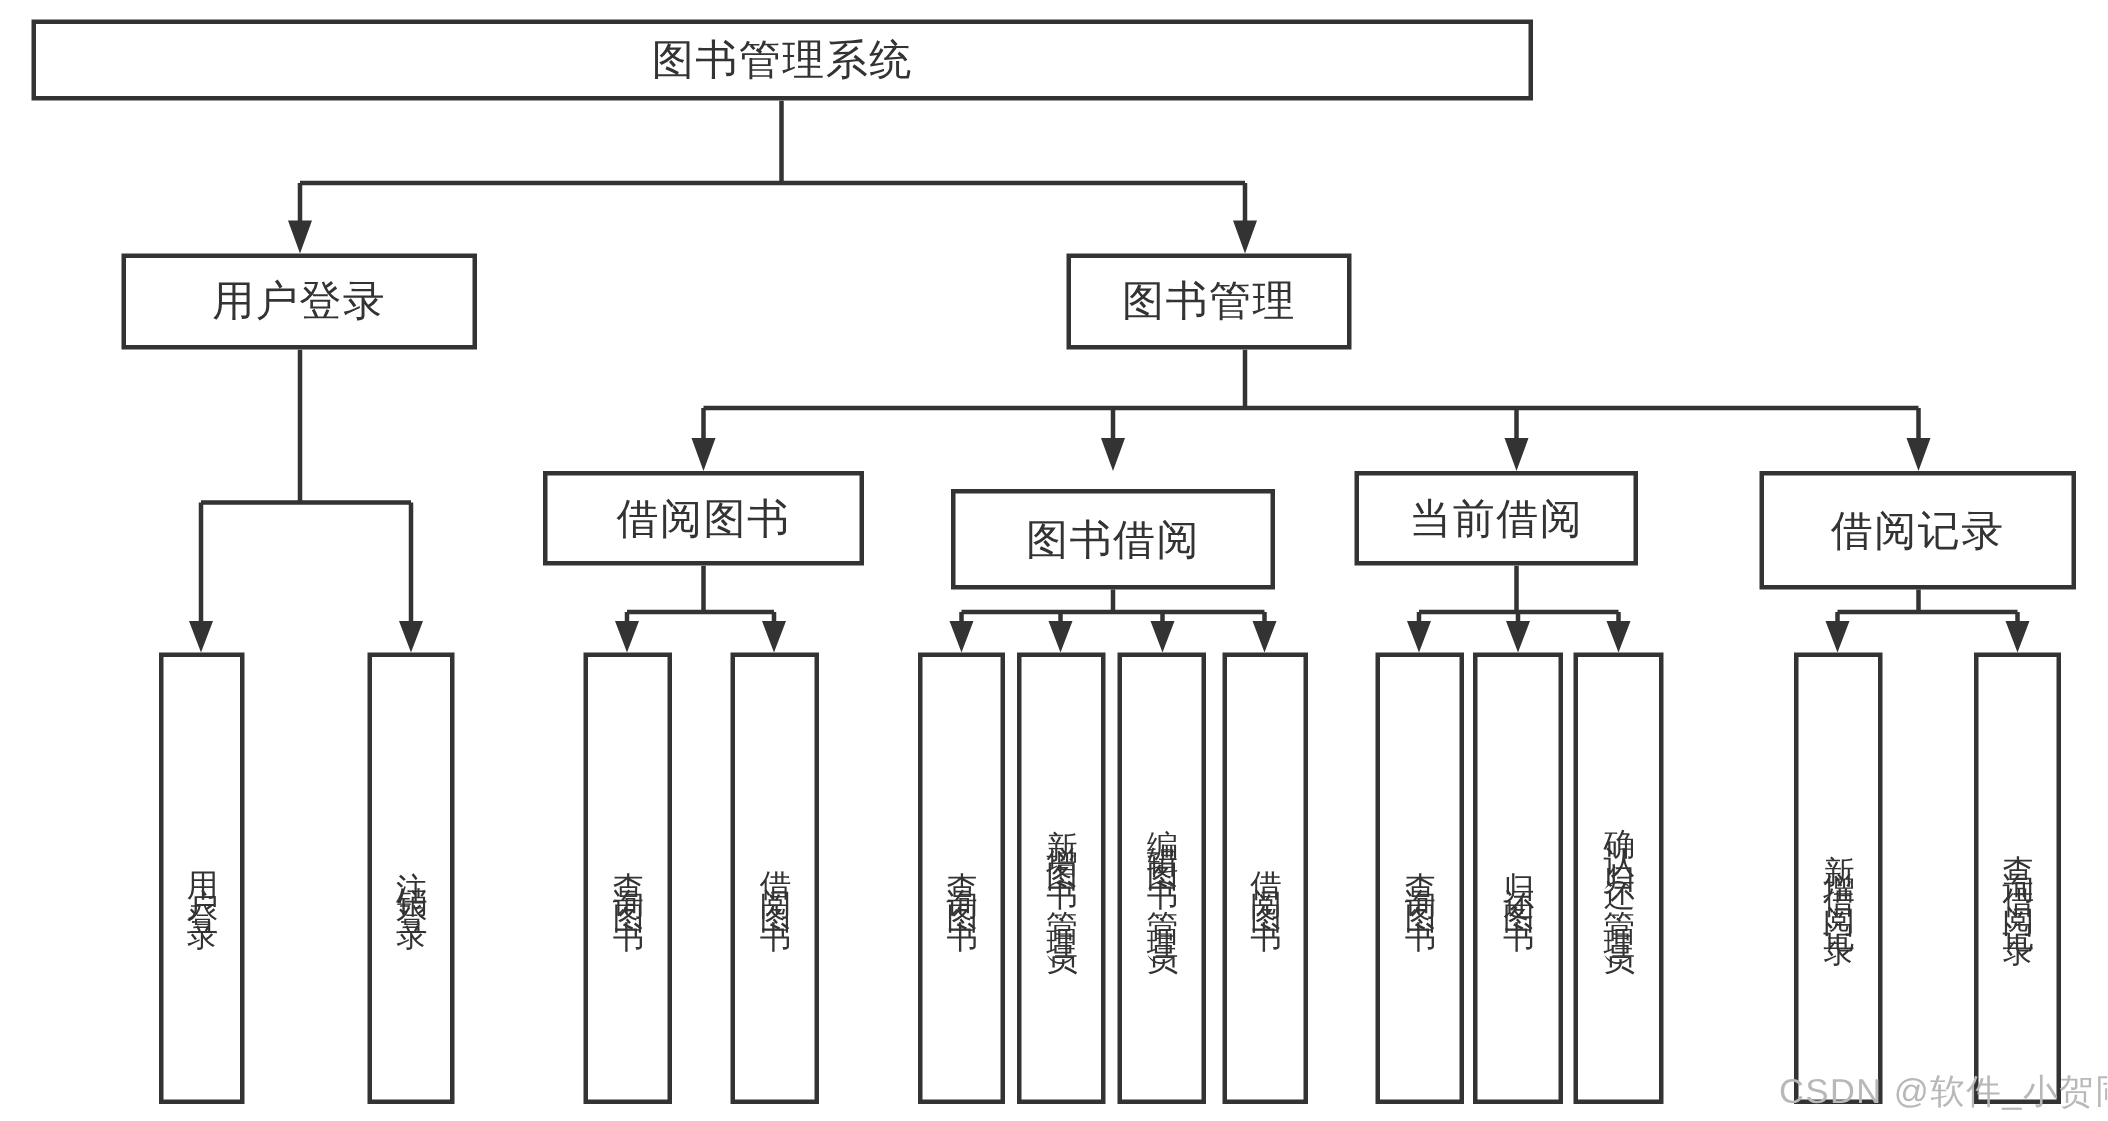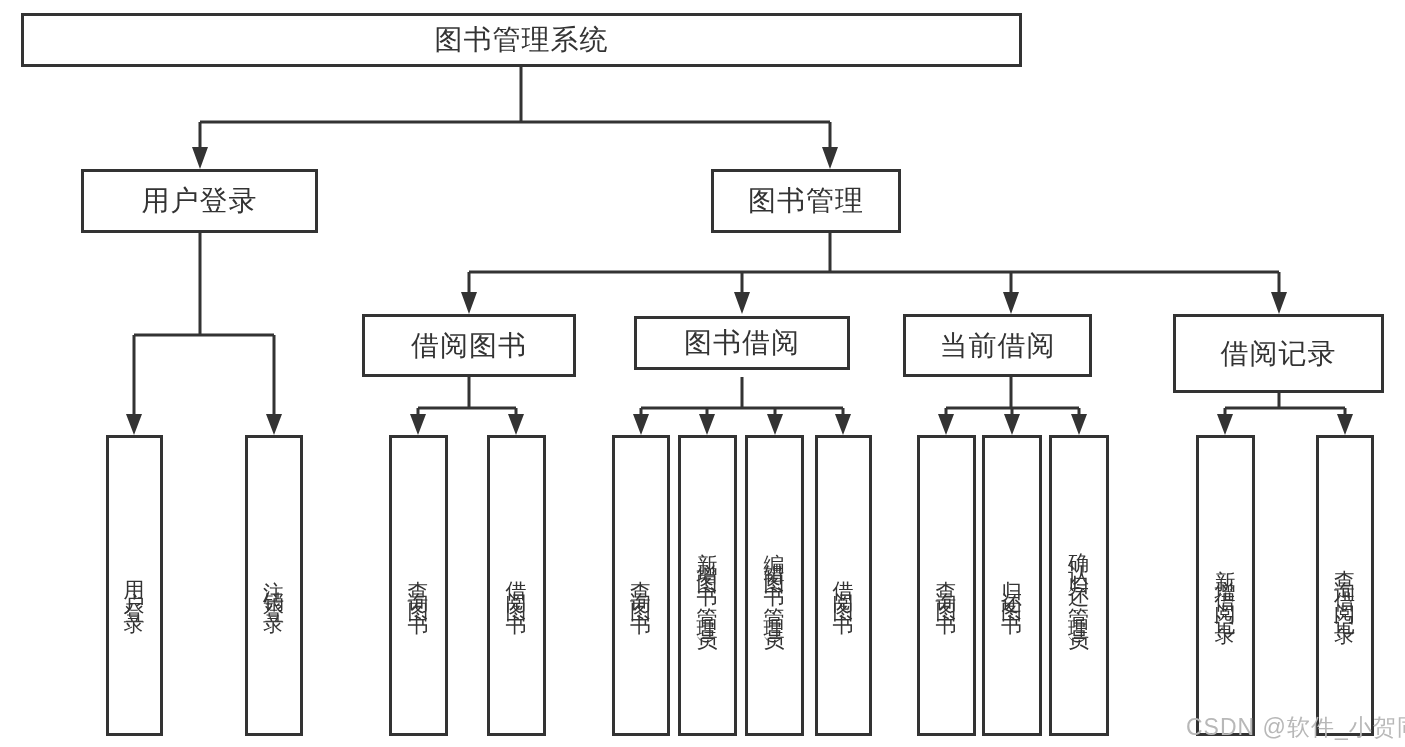--- a/index.html
+++ b/index.html
@@ -99,21 +99,21 @@
   <div class="hbox" style="left:81px;top:169px;width:237px;height:64px">
     <span class="lbl">用户登录</span>
   </div>
   <div class="hbox" style="left:711px;top:169px;width:190px;height:64px">
     <span class="lbl">图书管理</span>
   </div>
 
   <div class="hbox" style="left:362px;top:314px;width:214px;height:63px">
     <span class="lbl">借阅图书</span>
   </div>
-  <div class="hbox" style="left:634px;top:316px;width:216px;height:54px">
+  <div class="hbox" style="left:634px;top:326px;width:216px;height:67px">
     <span class="lbl">图书借阅</span>
   </div>
   <div class="hbox" style="left:903px;top:314px;width:189px;height:63px">
     <span class="lbl">当前借阅</span>
   </div>
   <div class="hbox" style="left:1173px;top:314px;width:211px;height:79px">
     <span class="lbl">借阅记录</span>
   </div>
 
   <div class="vbox" style="left:106px;width:57px">

